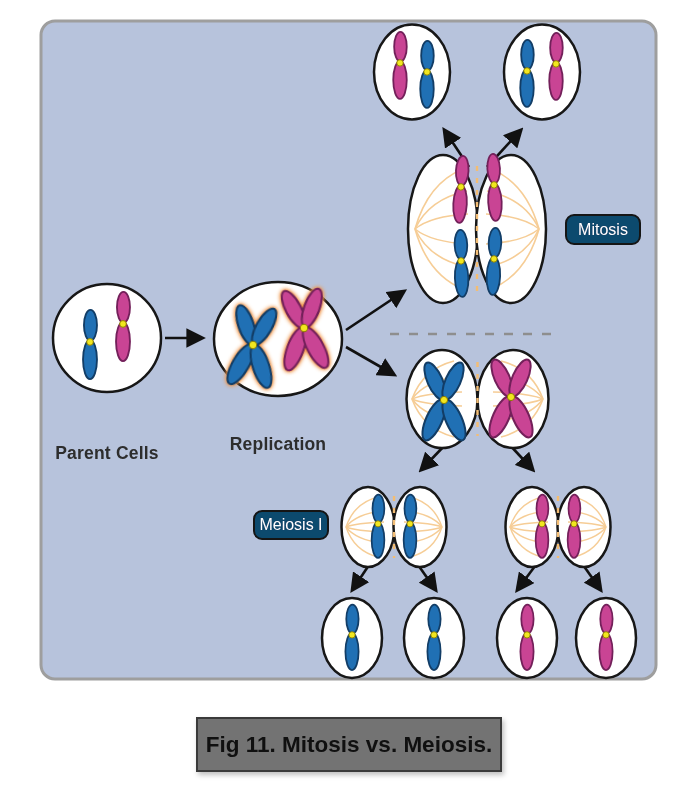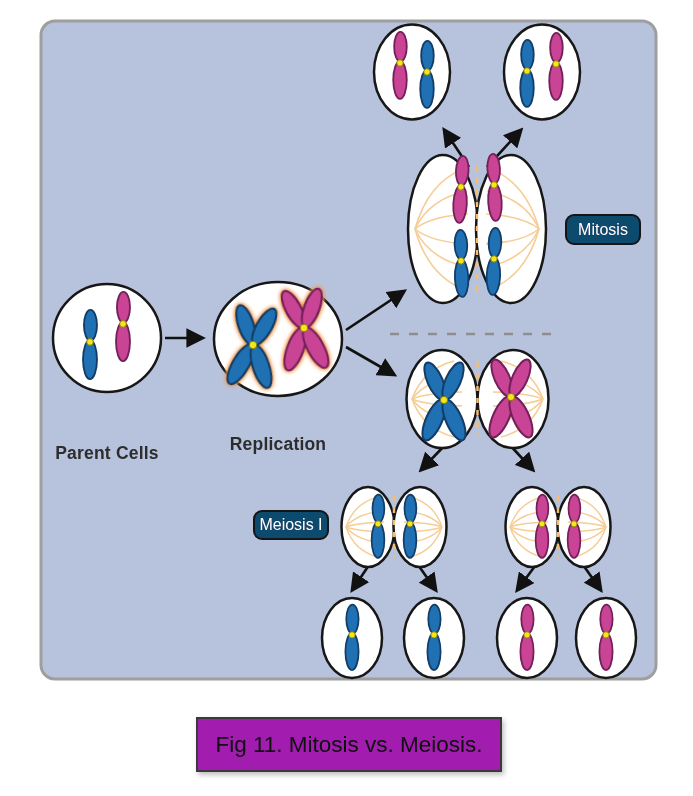--- a/index.html
+++ b/index.html
@@ -6,22 +6,22 @@
   .stage{position:relative;width:693px;height:796px;background:#ffffff;
          font-family:"Liberation Sans", sans-serif;overflow:hidden;}
   .stage svg{position:absolute;left:0;top:0;}
   .lbl{position:absolute;text-align:center;color:#2d2d2d;font-size:17.5px;
        font-weight:600;letter-spacing:.2px;margin-top:48px;}
   .badge{position:absolute;display:flex;align-items:center;justify-content:center;
          background:#0c4a6e;border:2.5px solid #151515;border-radius:9px;
          color:#ffffff;font-size:16px;font-weight:400;box-sizing:border-box;
          text-shadow:0 0 1px rgba(140,30,80,.35);}
   .caption-box{position:absolute;left:196px;top:717px;width:306px;height:55px;
-         background:#a21caf;border:2px solid #3a3a3a;display:flex;align-items:center;
-         justify-content:center;font-size:22.5px;font-weight:normal;color:#101010;
+         background:#737373;border:2px solid #3a3a3a;display:flex;align-items:center;
+         justify-content:center;font-size:22.5px;font-weight:bold;color:#101010;
          box-shadow:2px 3px 5px rgba(0,0,0,.25);box-sizing:border-box;}
   .chrom-blue{--c:#2070b4;--cs:#123d66;}
   .chrom-pink{--c:#c94494;--cs:#73205a;}
   .glow{filter:drop-shadow(0 0 2px #ef8a3c) drop-shadow(0 0 1px #f2a255);}
   .membrane{fill:#ffffff;stroke:#171717;stroke-width:2.5px;}
   .fiber{fill:none;stroke:#f6cd96;stroke-width:1.6px;}
   .fiber-s{stroke-width:1.4px;}
   .cleave{fill:none;stroke:#f3bd74;stroke-width:2.4px;stroke-dasharray:5 7;}
   .flow{stroke:#111;stroke-width:2.6px;}
   .divider{stroke:#8e8e8e;stroke-width:2.6px;stroke-dasharray:9 10;}

